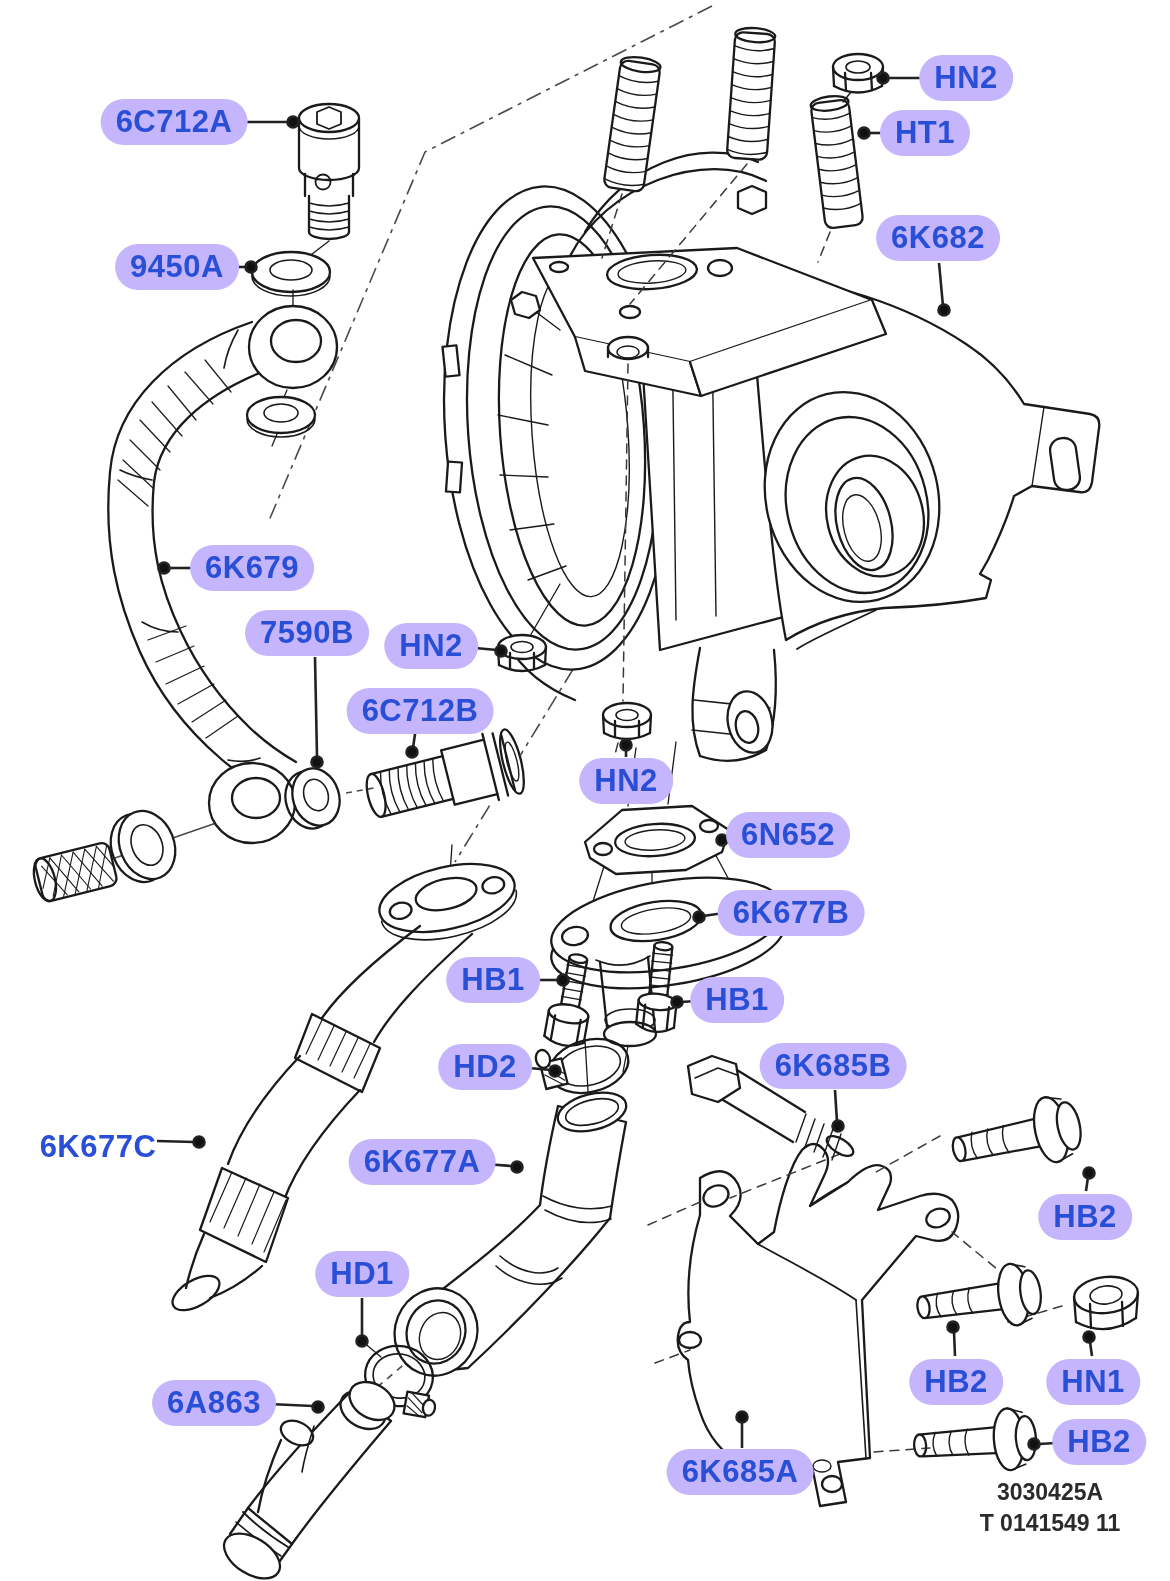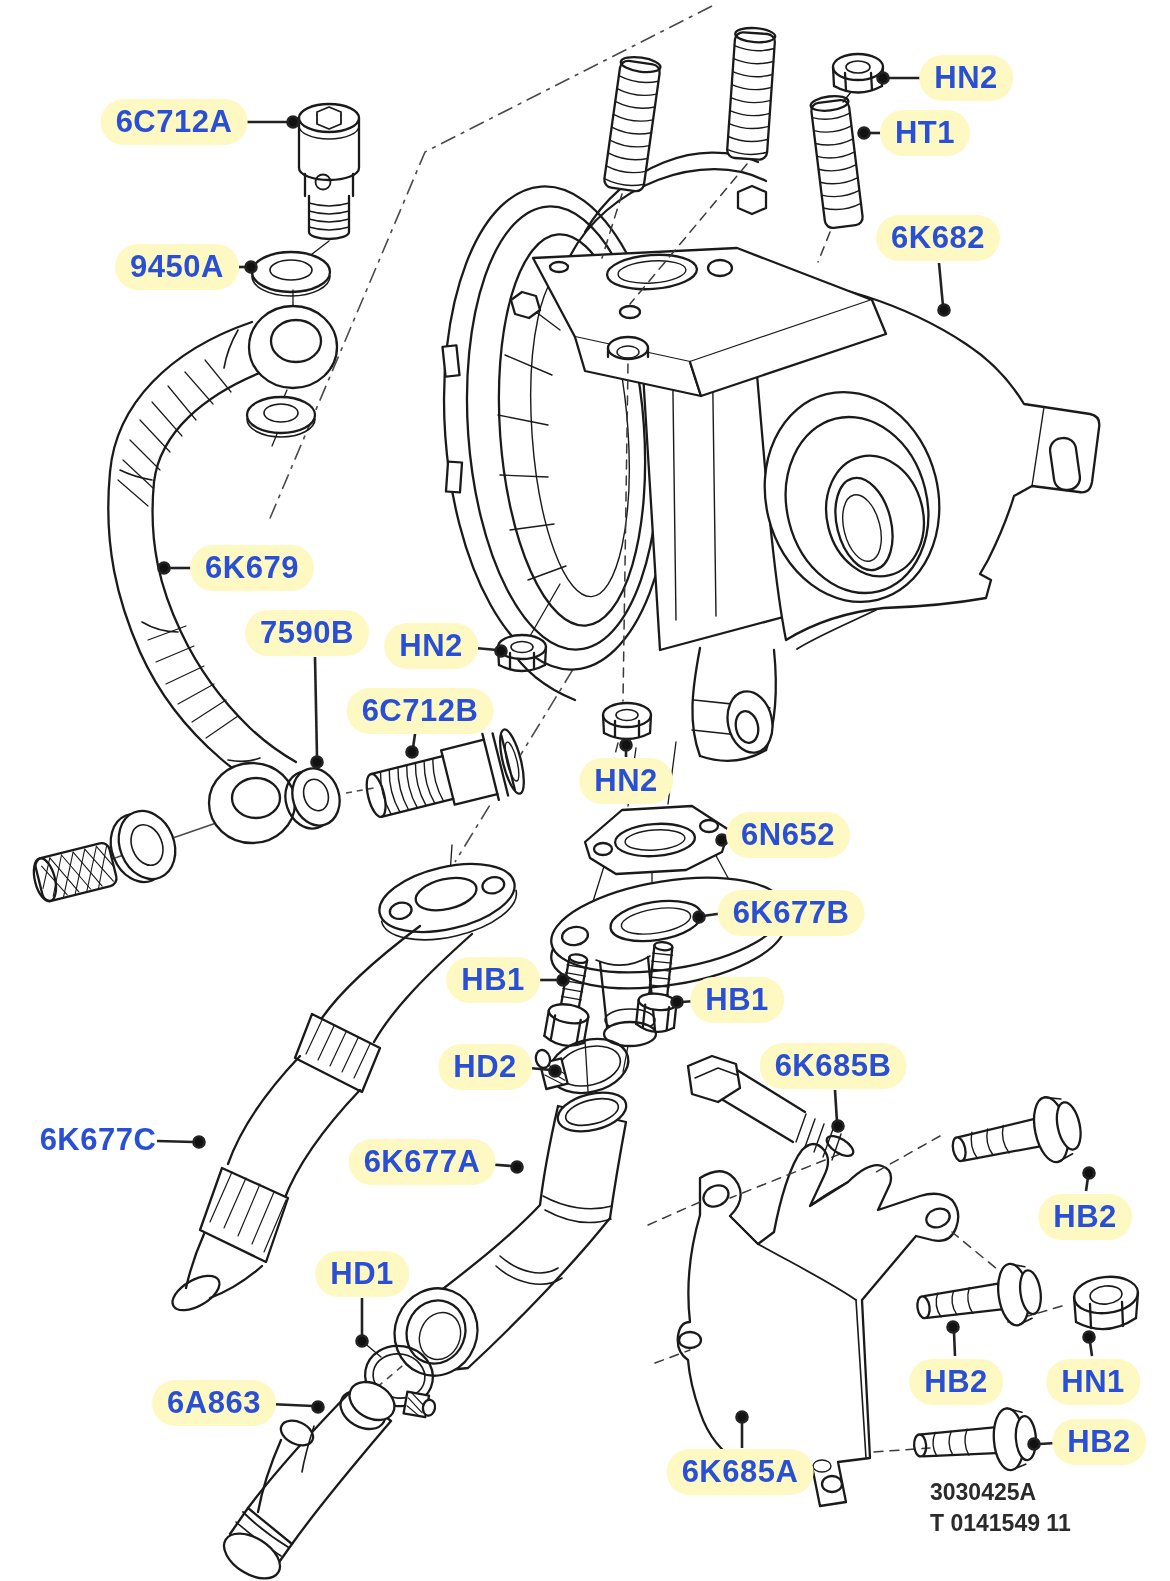--- a/index.html
+++ b/index.html
@@ -1,25 +1,25 @@
 <!DOCTYPE html>
 <html><head>
 <meta charset="utf-8">
 <style>
   html,body{margin:0;padding:0;background:#ffffff;}
   .stage{position:relative;width:1170px;height:1581px;background:#fff;overflow:hidden;
          font-family:"Liberation Sans",sans-serif;}
   .stage svg{position:absolute;left:0;top:0;}
   .callout{position:absolute;transform:translate(-50%,-50%);
-           background:#fef9c3;color:#2a4fd7;
+           background:#c4b5fd;color:#2a4fd7;
            font:bold 31px/46px "Liberation Sans",sans-serif;
            padding:0 15px;border-radius:24px;white-space:nowrap;letter-spacing:.5px;}
-  .callout.no-pill{background:transparent;padding:0;border-radius:0;}
+  .callout.no-pill{background:transparent;padding:0;border-radius:0;margin-top:7px;}
   .footnote{position:absolute;left:930px;top:1477px;width:240px;height:104px;overflow:hidden;
-            color:#2b2b2b;
+            text-align:center;color:#2b2b2b;
             font:bold 23px/31px "Liberation Sans",sans-serif;}
 </style>
 </head>
 <body>
 
 <div class="stage">
 
 <svg width="1170" height="1581" viewBox="0 0 1170 1581">
 
   <g stroke="#4a4a4a" stroke-width="1.6" fill="none">

